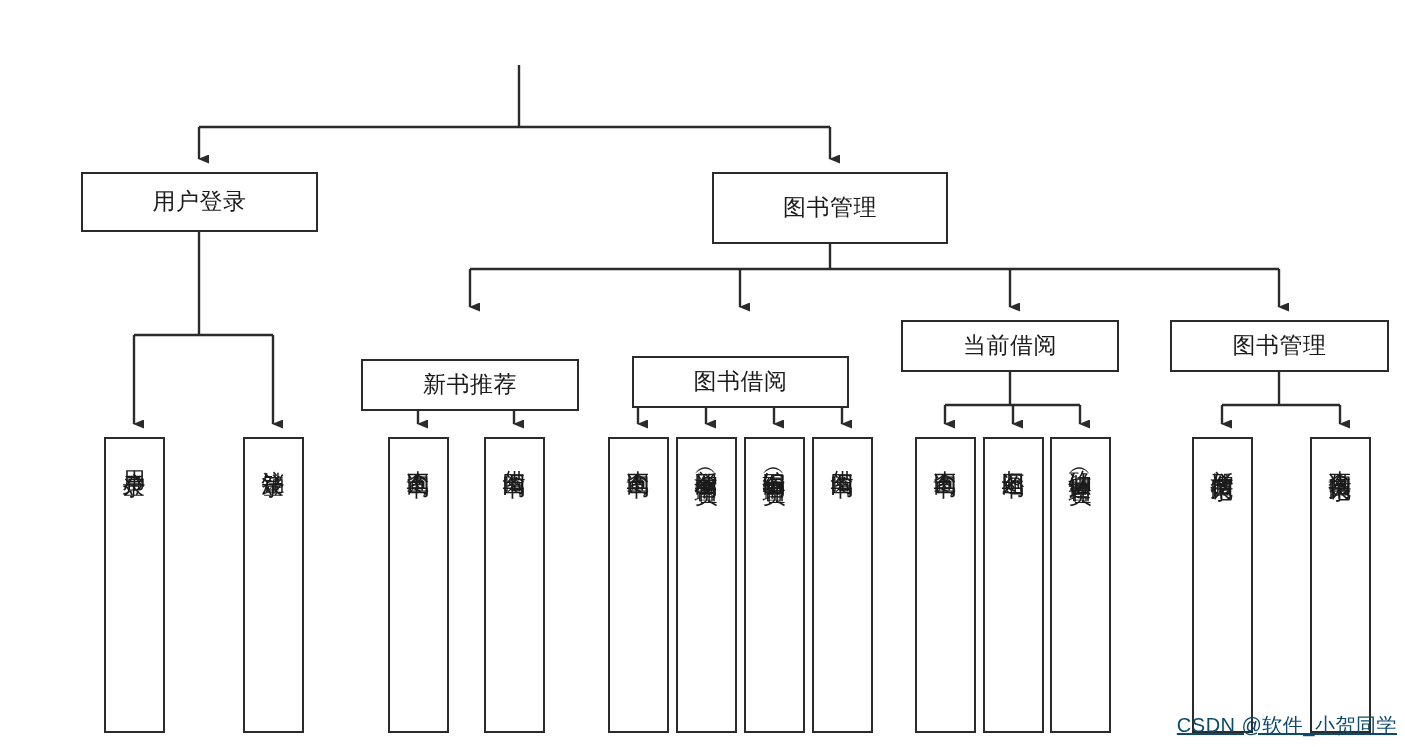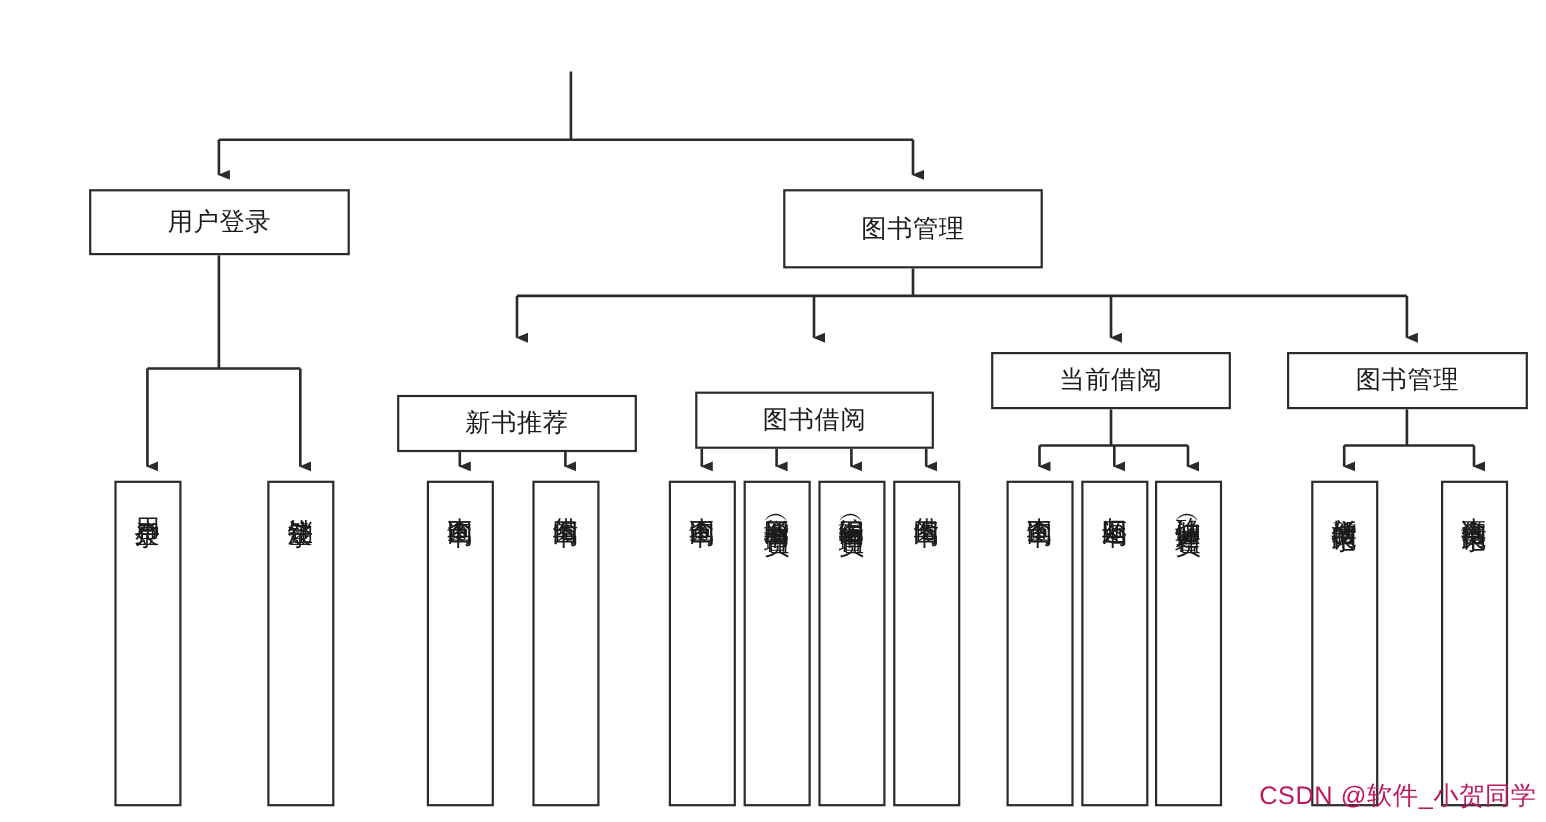--- a/index.html
+++ b/index.html
@@ -59,25 +59,26 @@
     text-orientation: upright;
     font-size: 23px;
     line-height: 1.22;
     letter-spacing: 2px;
     white-space: nowrap;
   }
   #watermark {
     position: absolute;
     right: 8px;
     bottom: 8px;
-    font-size: 23px;
-    color: #be185d;
+    font-size: 20px;
+    color: #0c4a6e;
     white-space: nowrap;
     letter-spacing: 0.5px;
     font-family: "Liberation Sans", "DejaVu Sans", sans-serif;
+    text-decoration: underline;
   }
 </style>
 </head>
 <body>
 
 <div id="diagram-root">
 
   <svg id="edge-layer" viewBox="0 0 1405 747" width="1405" height="747" xmlns="http://www.w3.org/2000/svg">
     <defs>
       <marker id="arrowhead" markerWidth="9" markerHeight="11" refX="4.5" refY="10" orient="auto" markerUnits="userSpaceOnUse">

